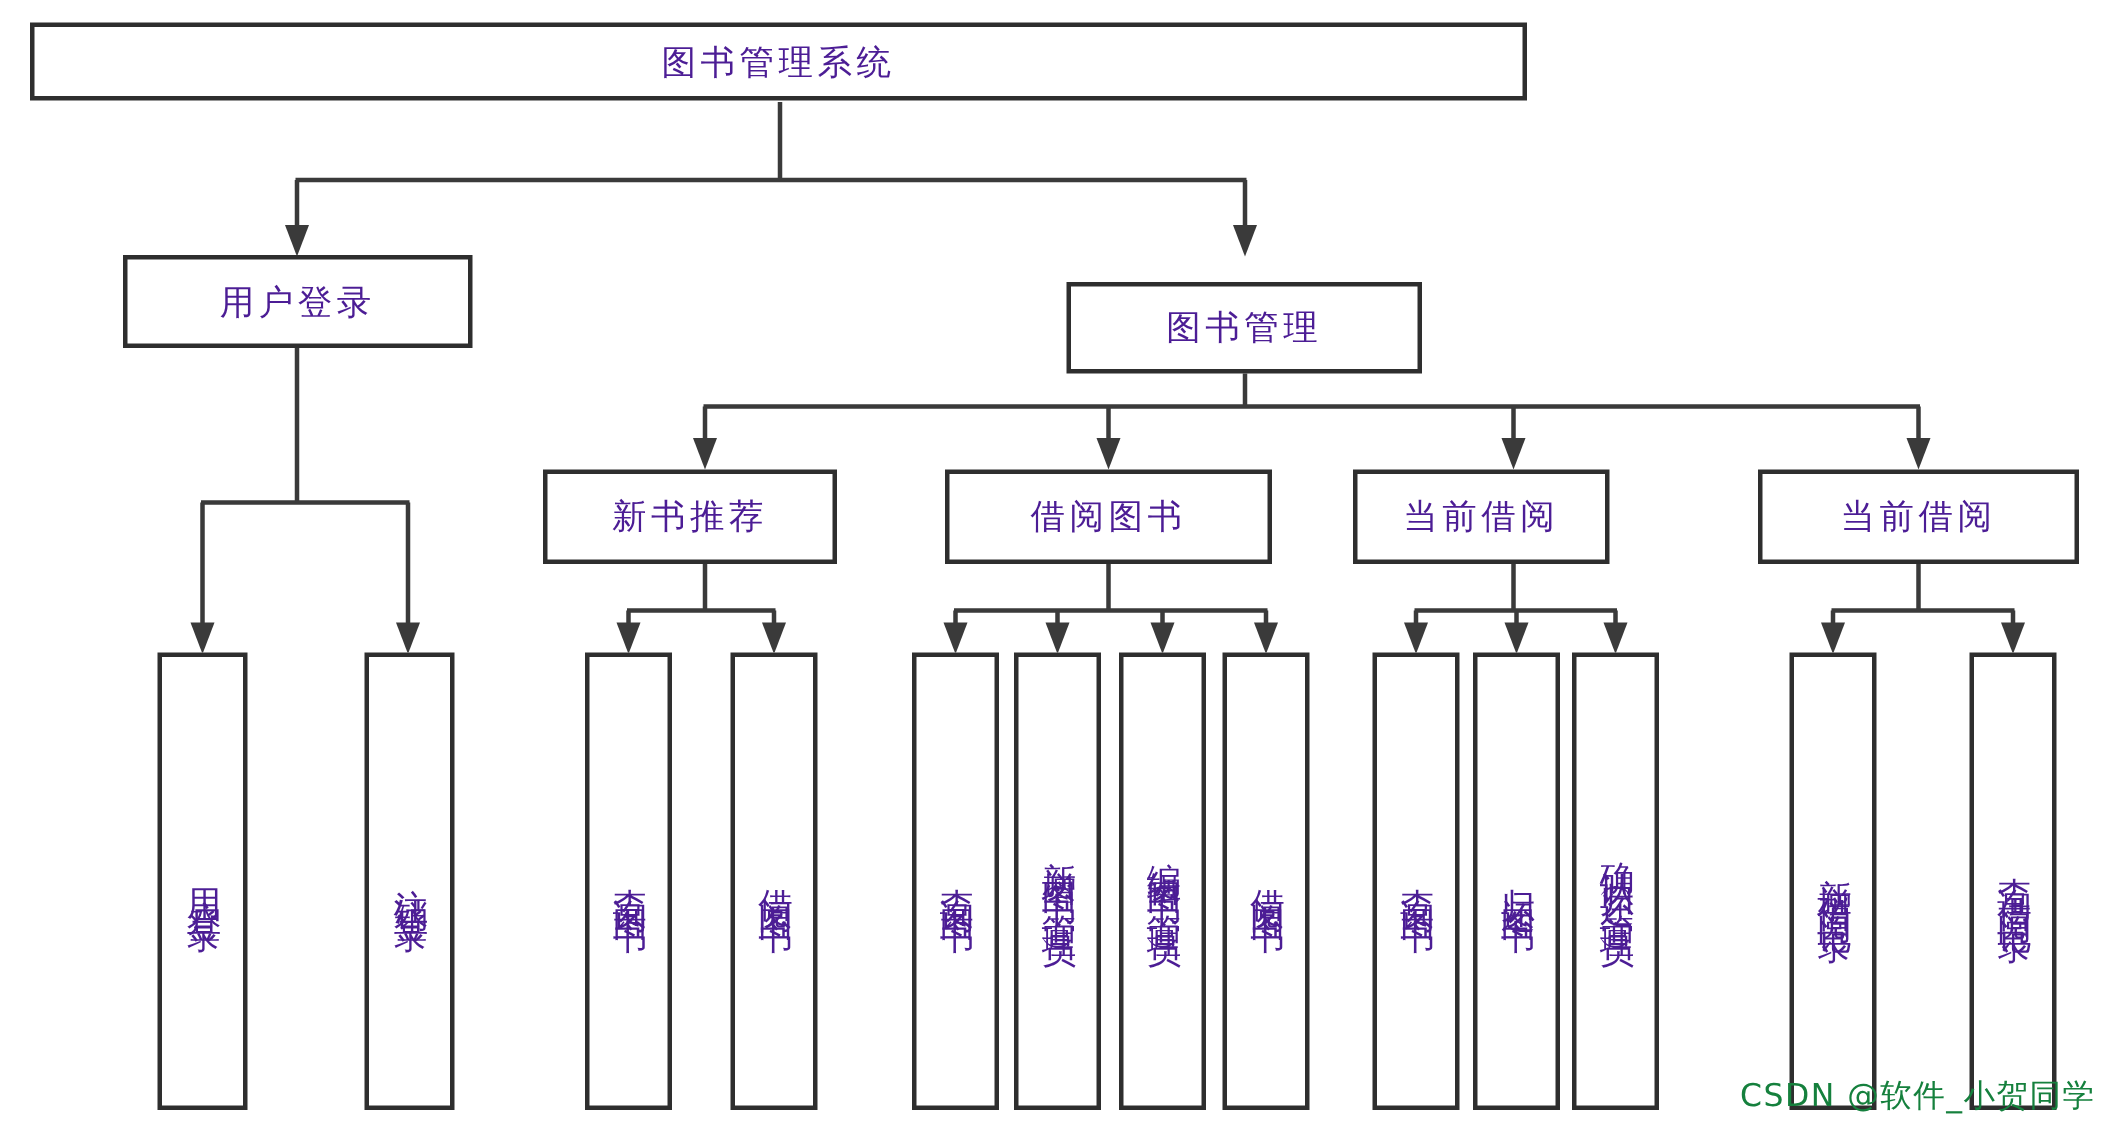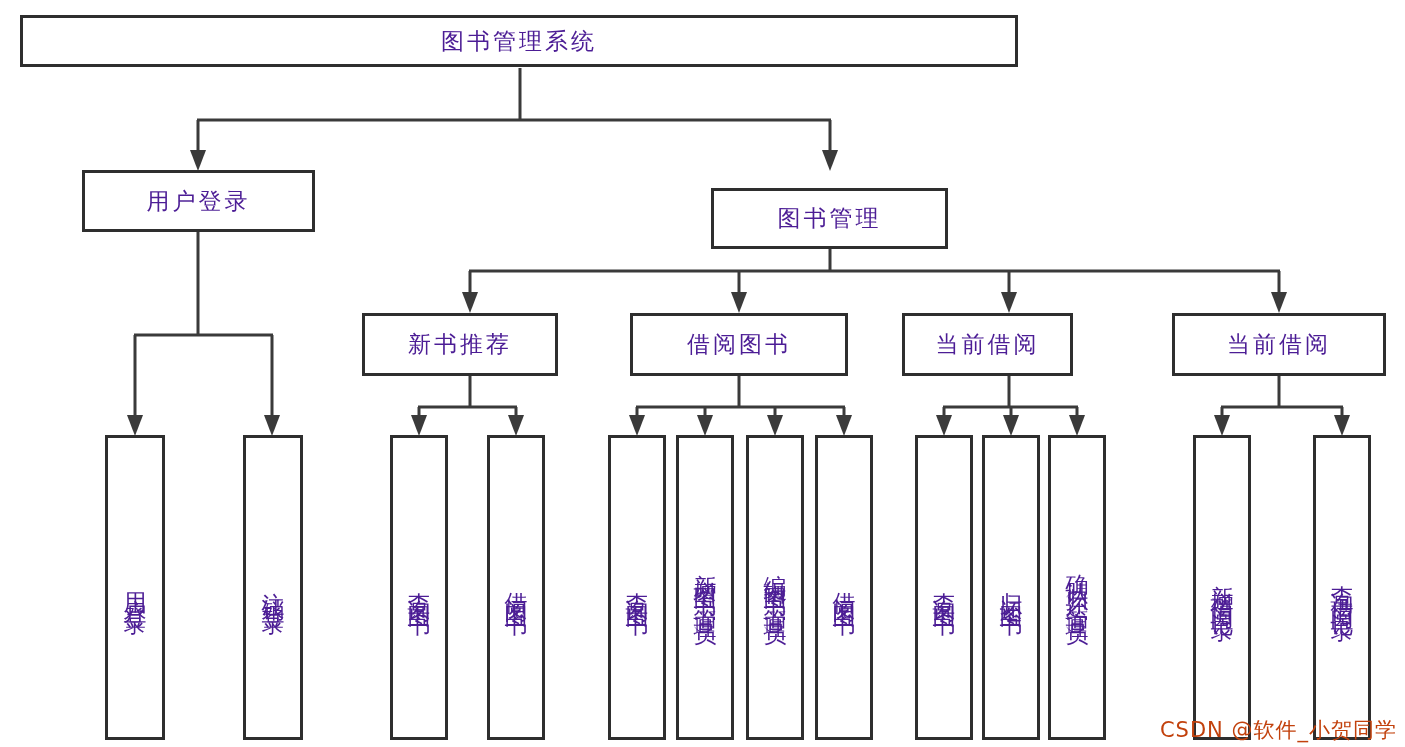--- a/index.html
+++ b/index.html
@@ -44,21 +44,21 @@
     text-orientation: mixed;
     letter-spacing: 7px;
     line-height: 1;
     white-space: normal;
   }
   .watermark {
     position: absolute;
     right: 8px;
     bottom: 3px;
     font-size: 21px;
-    color: #c2410c;
+    color: #15803d;
     letter-spacing: 1px;
     z-index: 5;
     pointer-events: none;
   }
 </style>
 </head>
 <body>
 
 <div class="canvas">
 

